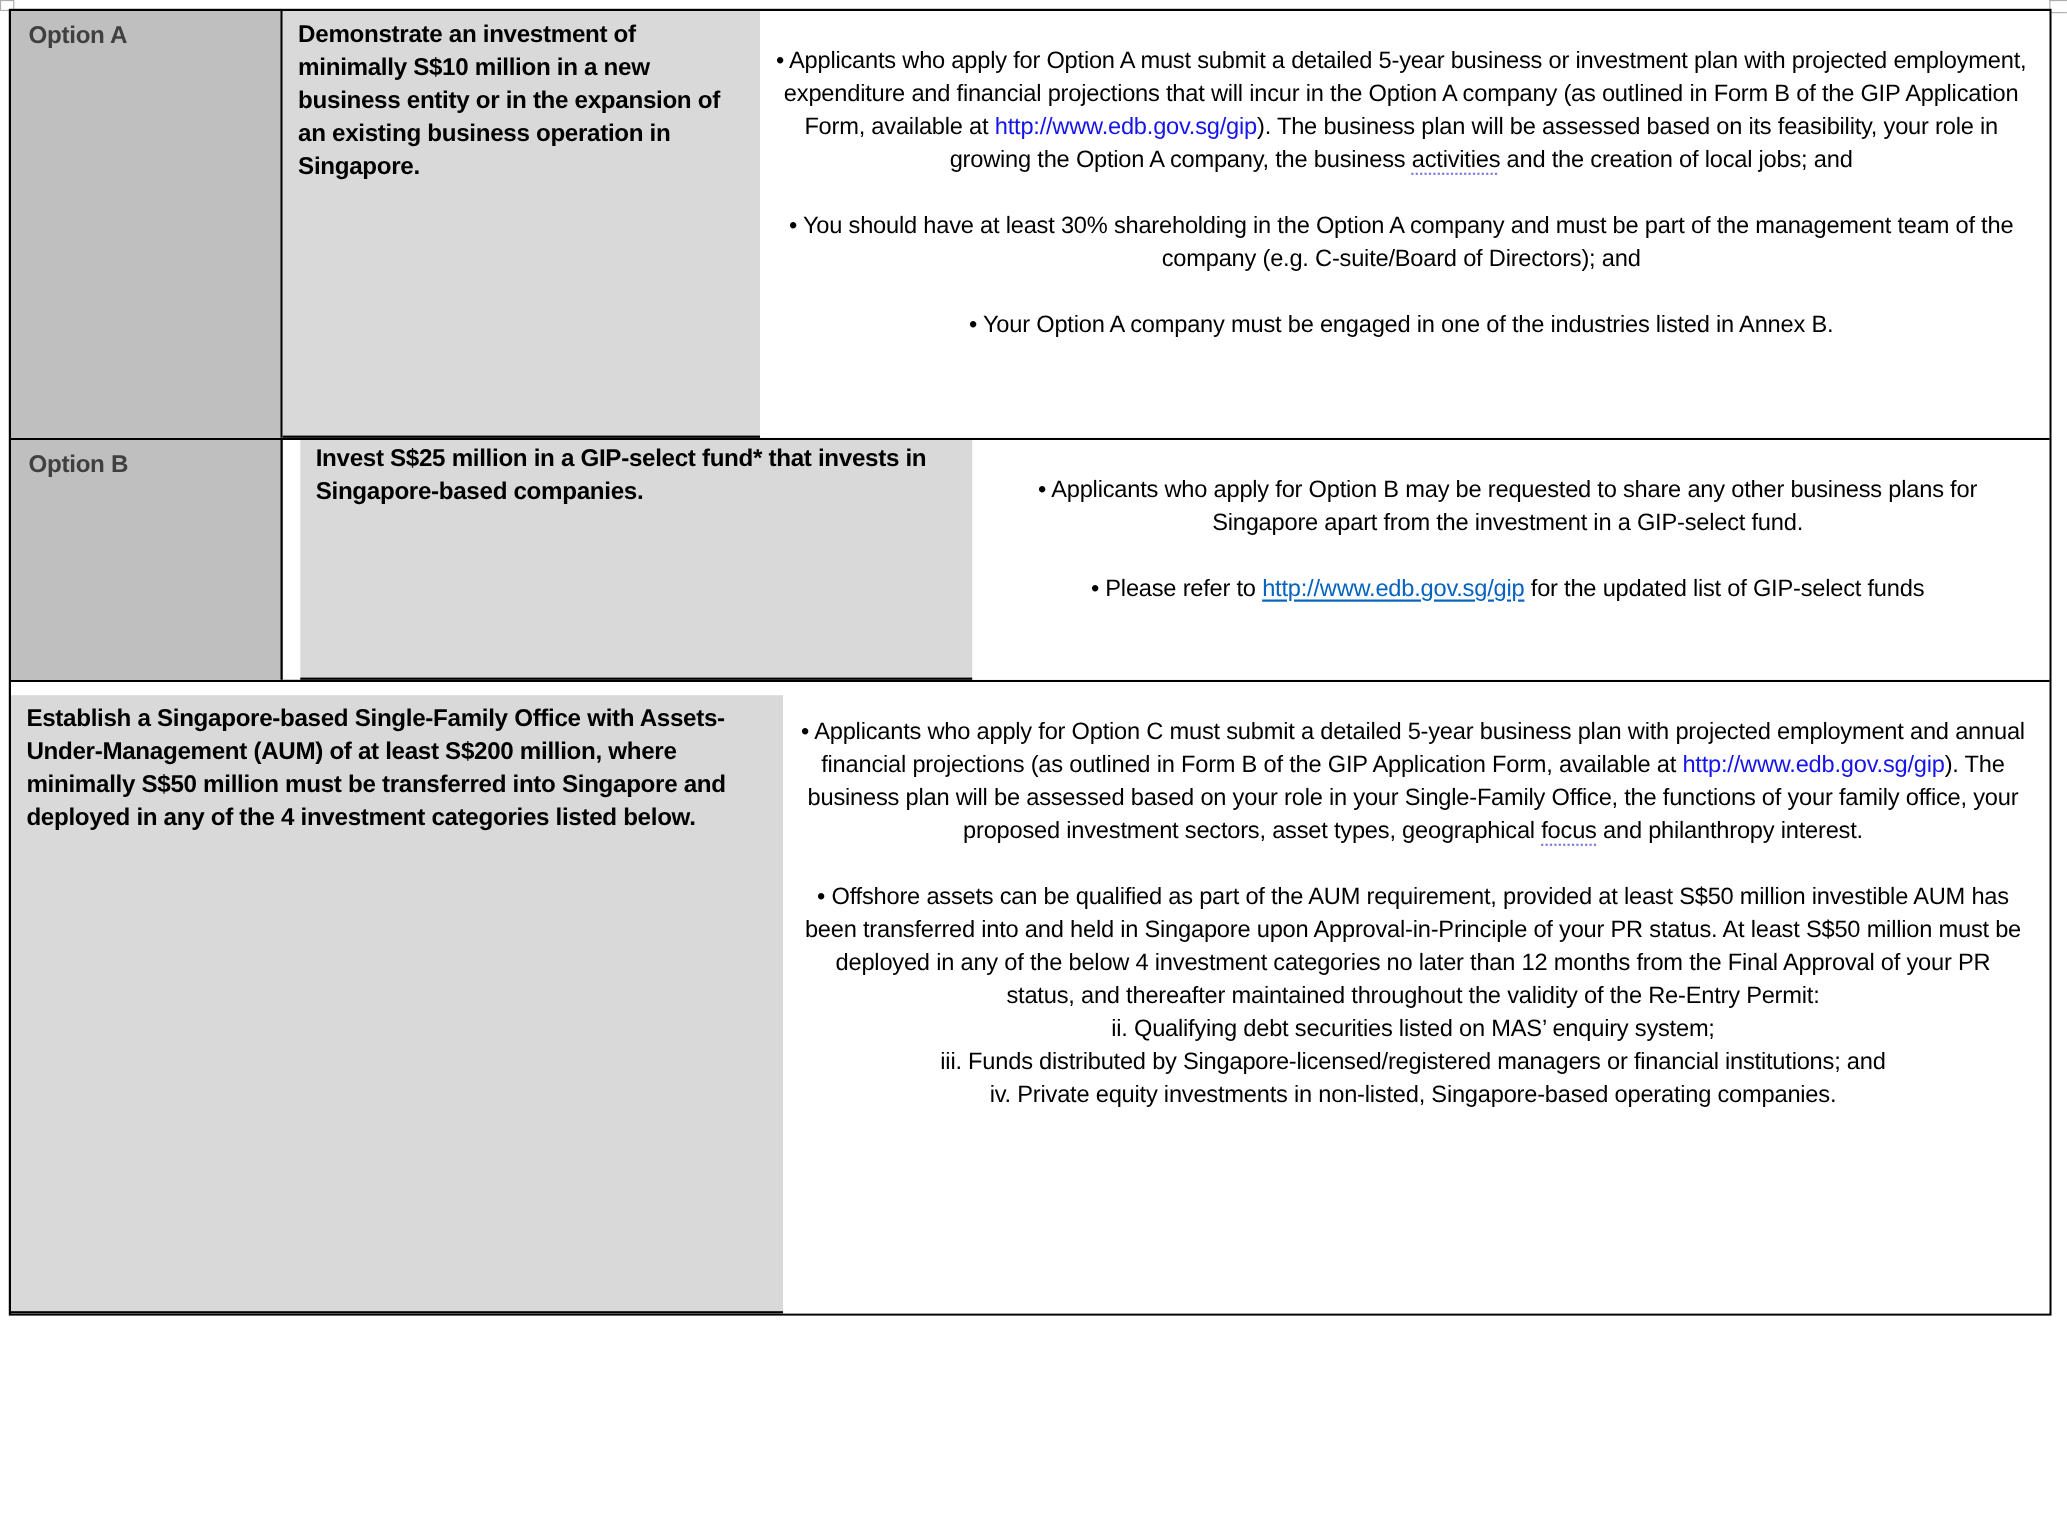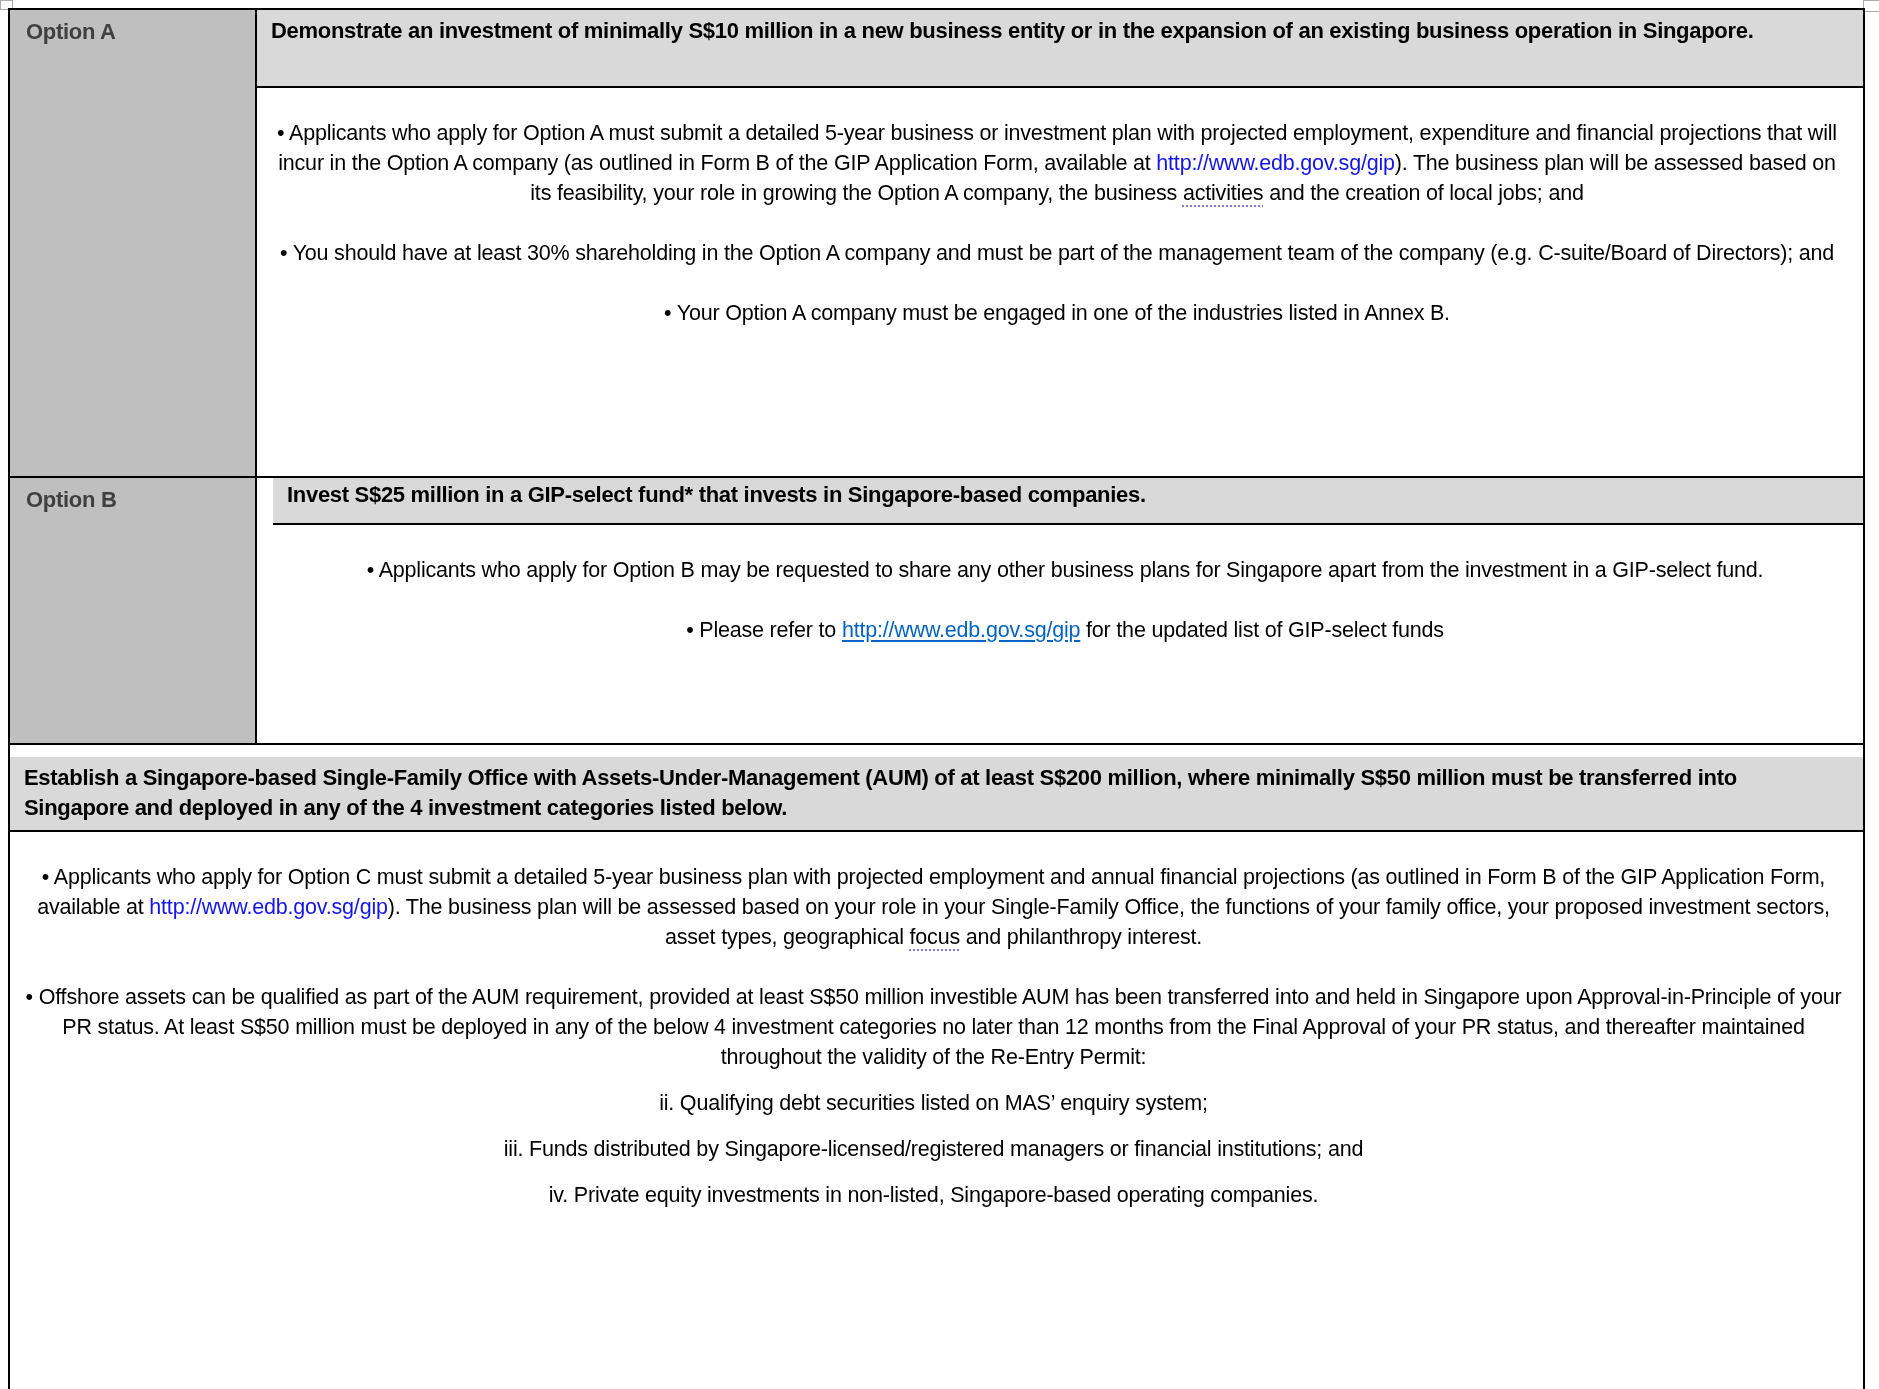--- a/index.html
+++ b/index.html
@@ -54,21 +54,20 @@
   .label-cell .label-text {
     font-size: 22px;
     font-weight: 700;
     letter-spacing: -0.3px;
     color: #404040;
     line-height: 30px;
   }
   .right-col {
     flex: 1 1 auto;
     display: flex;
-    flex-direction: column;
     min-width: 0;
   }
   .header-cell {
     background: #d9d9d9;
     border-bottom: 2px solid #000000;
     box-sizing: border-box;
     padding: 6px 16px 6px 14px;
     font-size: 22px;
     font-weight: 700;
     letter-spacing: -0.3px;
@@ -90,21 +89,21 @@
   .row-a .body-cell { min-height: 388px; }
   .row-b .body-cell { min-height: 218px; }
   .row-c .body-cell { min-height: 574px; }
 
   .para {
     margin: 30px 0 0 0;
     padding: 0;
     text-align: center;
   }
   .para.tight {
-    margin-top: 16px;
+    margin-top: 0;
   }
   .link {
     color: #1414eb;
   }
   .link-underline {
     color: #0563c1;
     text-decoration: underline;
     text-underline-offset: 3px;
   }
   .grammar {

